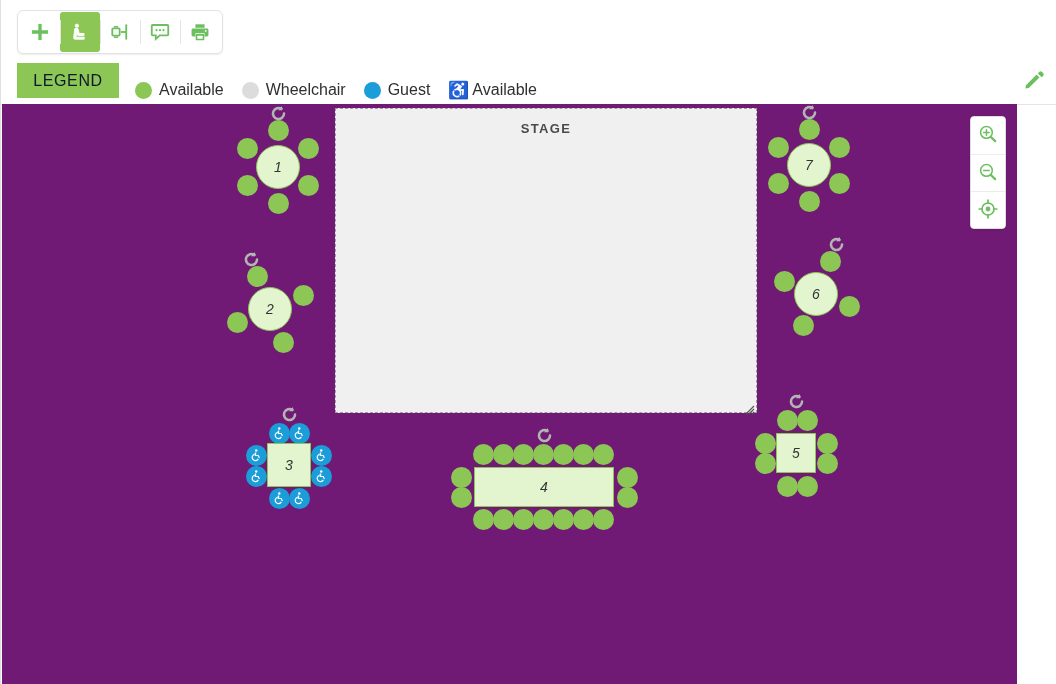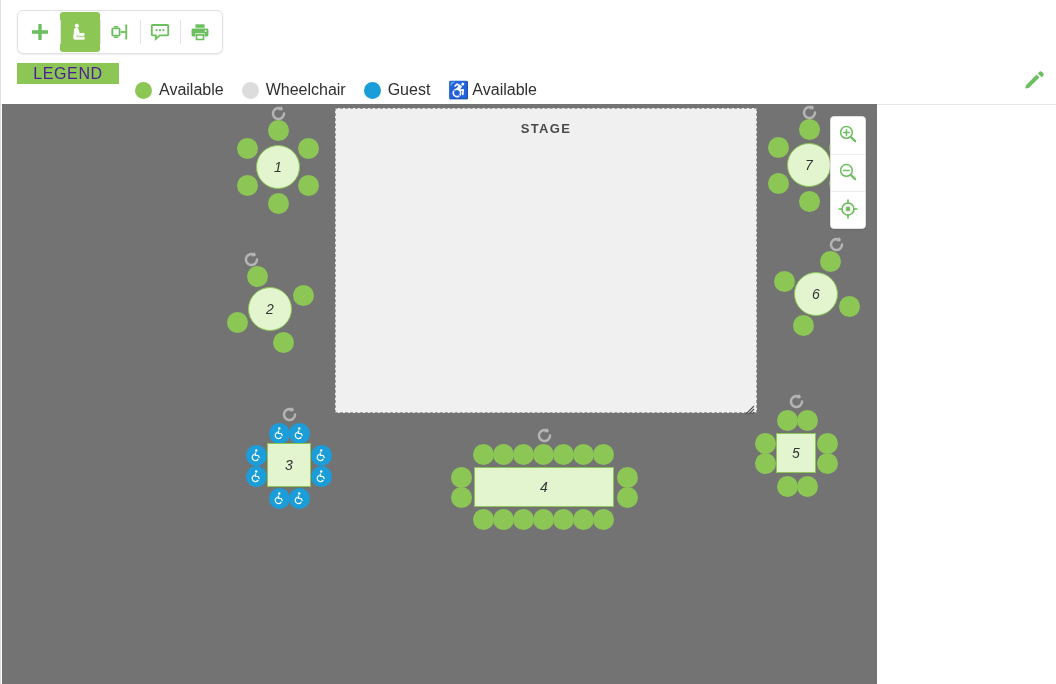--- a/index.html
+++ b/index.html
@@ -50,23 +50,23 @@
   .tbtn svg{display:block;}
 
   
   .legend-row{
     position:absolute;left:0;top:56px;width:1056px;height:48px;
     background:#ffffff;
     border-bottom:1px solid #e4e4e4;
   }
   .legend-badge{
     position:absolute;left:16px;top:63px;
-    width:102px;height:21px;
+    width:102px;height:35px;
     background:#8cc655;
-    color:#4c1d95;
+    color:#0f172a;
     font-size:16px;
     letter-spacing:.6px;
     display:flex;align-items:center;justify-content:center;
     cursor:pointer;
     user-select:none;
   }
   .legend-items{
     position:absolute;left:134px;top:68px;height:31px;
     display:flex;align-items:flex-end;gap:18px;
   }
@@ -84,22 +84,22 @@
     width:17px;text-align:center;
   }
   .edit-pencil{
     position:absolute;right:10px;top:68px;
     width:24px;height:24px;cursor:pointer;
   }
 
   
   .canvas{
     position:absolute;left:1px;top:104px;
-    width:875px;height:580px;
-    background:#737373;
+    width:1015px;height:580px;
+    background:#701a75;
     overflow:hidden;
   }
 
   
   .zoomctl{
     position:absolute;right:11px;top:12px;
     width:34px;
     background:#ffffff;
     border:1px solid #dedede;
     border-radius:4px;

